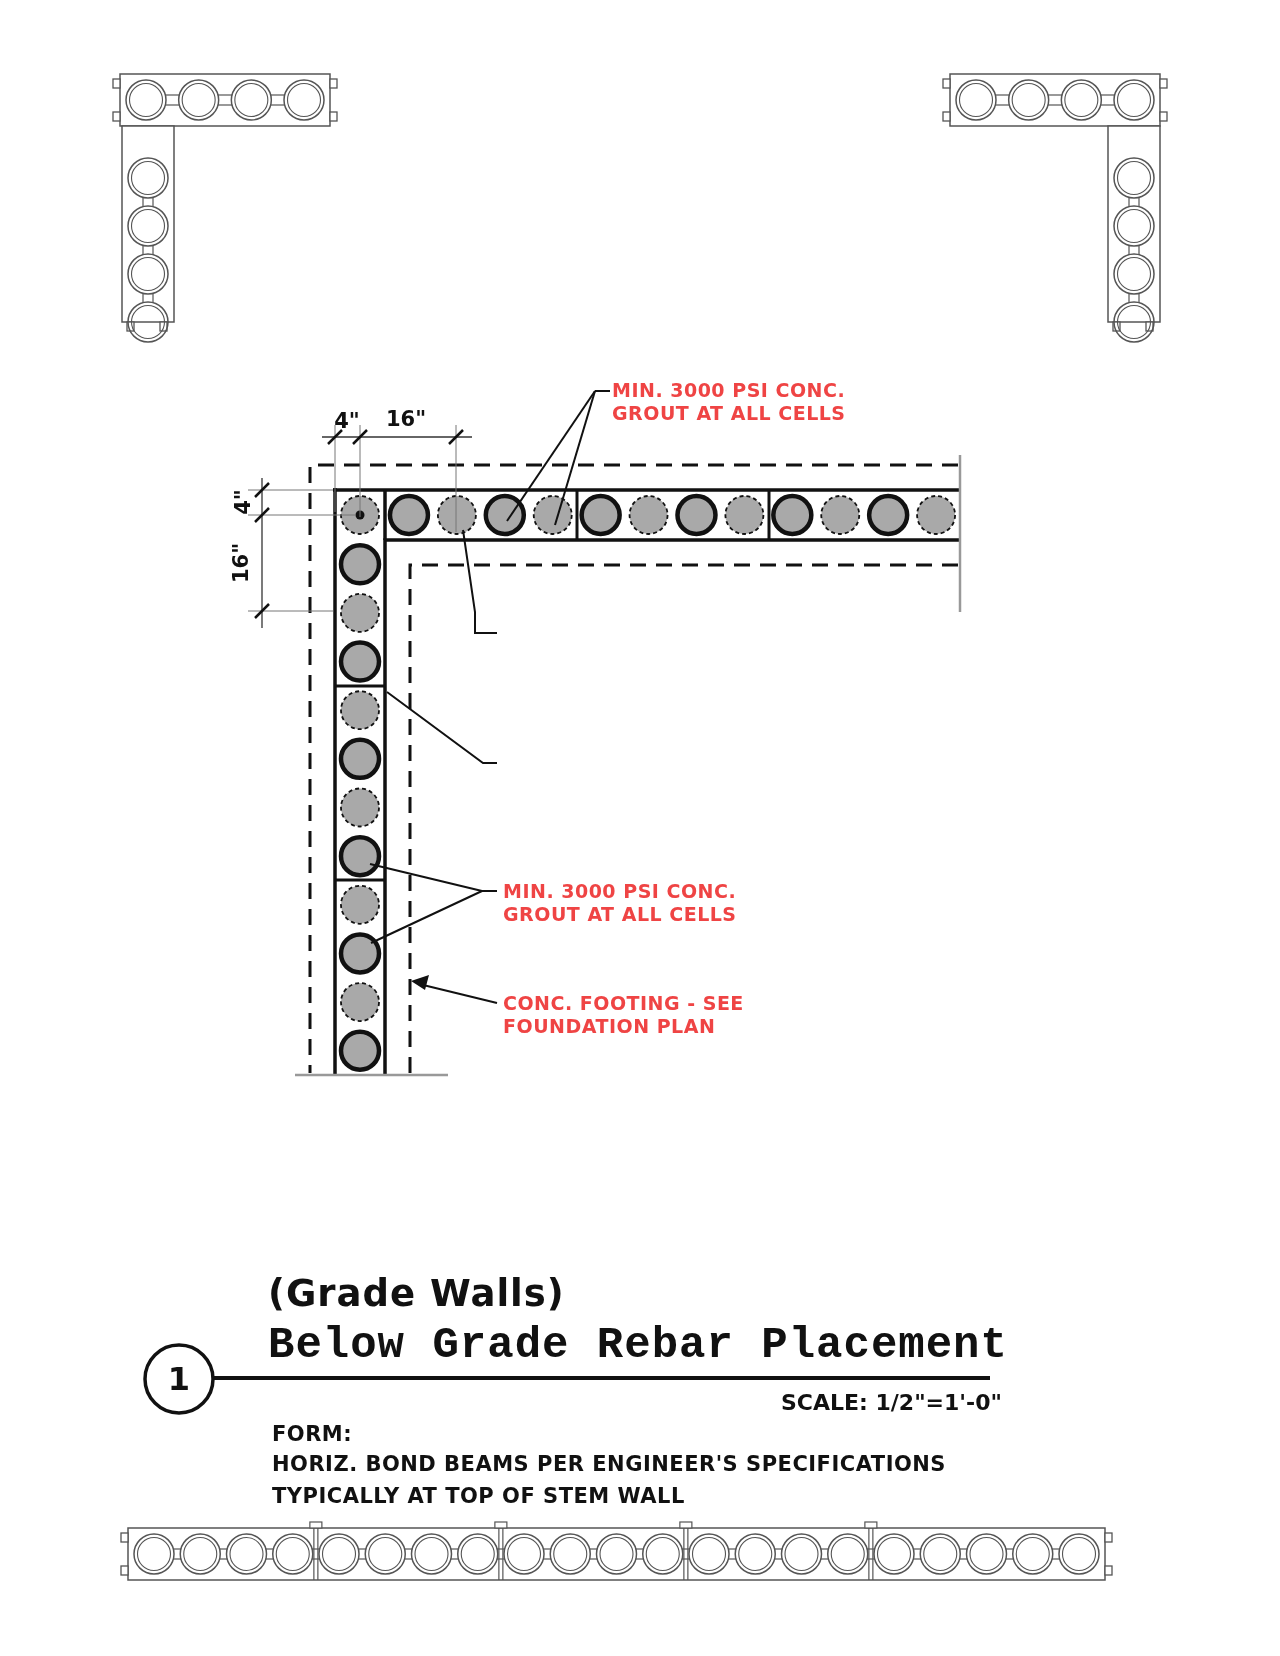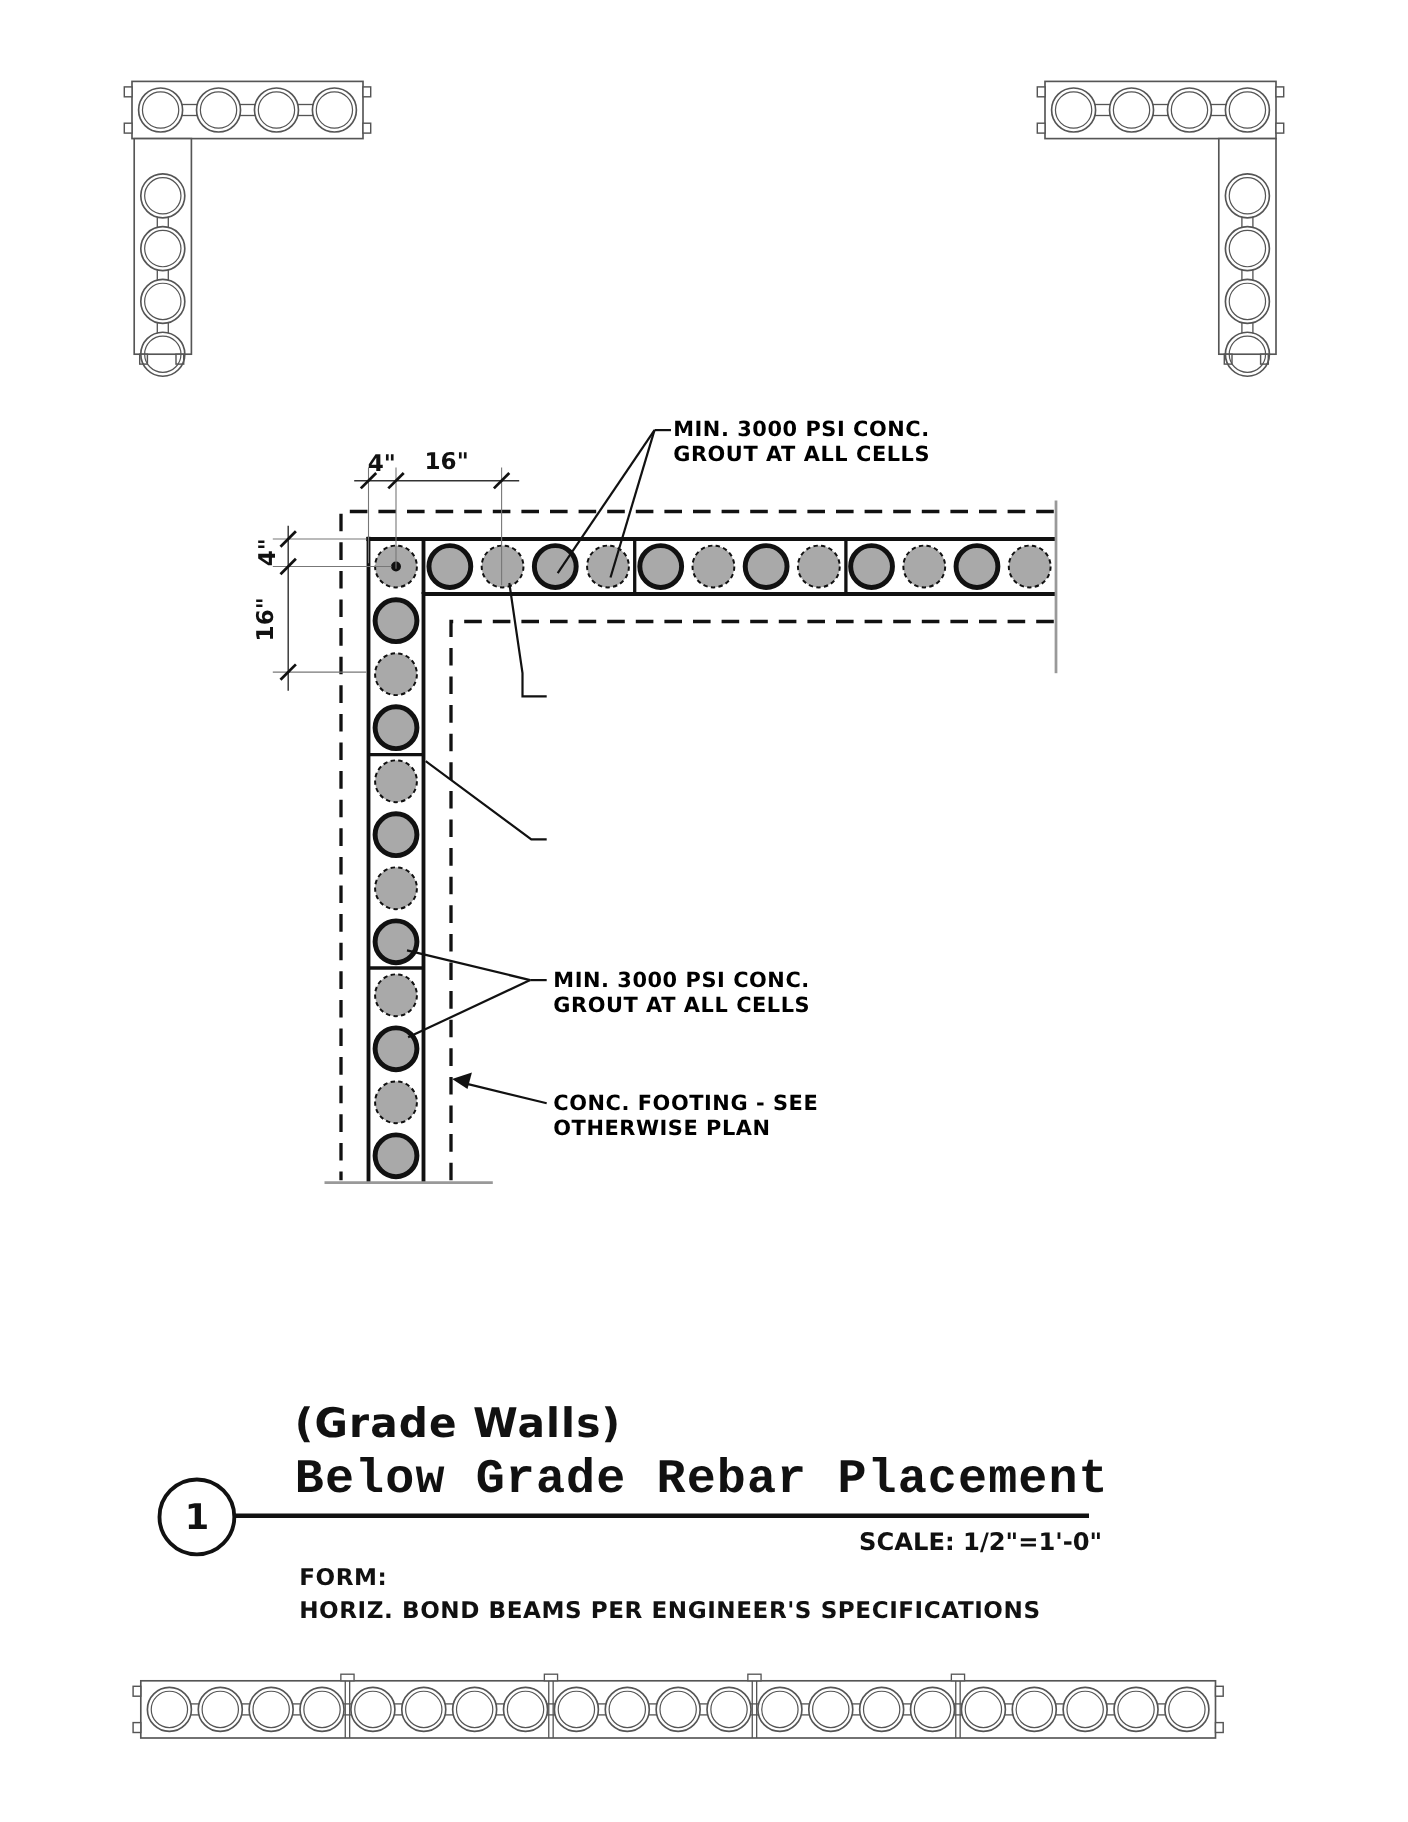--- a/index.html
+++ b/index.html
@@ -1,20 +1,20 @@
 <!DOCTYPE html>
 <html><head>
 <meta charset="utf-8">
 <style>
   html,body{margin:0;padding:0;background:#fff;}
   #page{position:relative;width:1280px;height:1656px;background:#ffffff;overflow:hidden;
         font-family:"DejaVu Sans","Liberation Sans",sans-serif;color:#111;}
   #linework{position:absolute;left:0;top:0;}
   .ann{position:absolute;white-space:pre-line;font-size:19px;line-height:23px;font-weight:700;
-       letter-spacing:.5px;color:#000000;}
+       letter-spacing:.5px;color:#ef4444;}
   .subtitle{position:absolute;left:268px;top:1272px;font-size:37px;font-weight:700;letter-spacing:1px;}
   .title{position:absolute;left:268px;top:1320px;font-size:44px;font-weight:700;letter-spacing:1px;font-family:Liberation Mono, monospace;}
   .scale{position:absolute;left:600px;top:1390px;width:402px;text-align:right;font-size:22px;font-weight:700;}
   .note{position:absolute;left:272px;font-size:21px;font-weight:700;letter-spacing:.5px;}
   .note.l0{top:1422px;} .note.l1{top:1452px;} .note.l2{top:1484px;}
   .dimtext{font-size:21px;font-weight:700;fill:#111;}
 </style>
 </head>
 <body>
 
@@ -294,20 +294,21 @@
       <circle cx="179" cy="1379" r="34" fill="#fff" stroke="#111" stroke-width="3.5"></circle>
       <text x="179" y="1390" text-anchor="middle" font-size="32" font-weight="700" fill="#111">1</text>
     </g>
   </svg>
 
   <div class="ann" style="left:612px;top:379px;">MIN. 3000 PSI CONC.
 GROUT AT ALL CELLS</div>
   <div class="ann" style="left:503px;top:880px;">MIN. 3000 PSI CONC.
 GROUT AT ALL CELLS</div>
   <div class="ann" style="left:503px;top:992px;">CONC. FOOTING - SEE
-OTHERWISE PLAN</div>
+FOUNDATION PLAN</div>
 
   <div class="subtitle">(Grade Walls)</div>
   <div class="title">Below Grade Rebar Placement</div>
   <div class="scale">SCALE: 1/2"=1'-0"</div>
   <div class="note l0">FORM:</div>
   <div class="note l1">HORIZ. BOND BEAMS PER ENGINEER'S SPECIFICATIONS</div>
+  <div class="note l2">TYPICALLY AT TOP OF STEM WALL</div>
 </div>
 
 </body></html>

